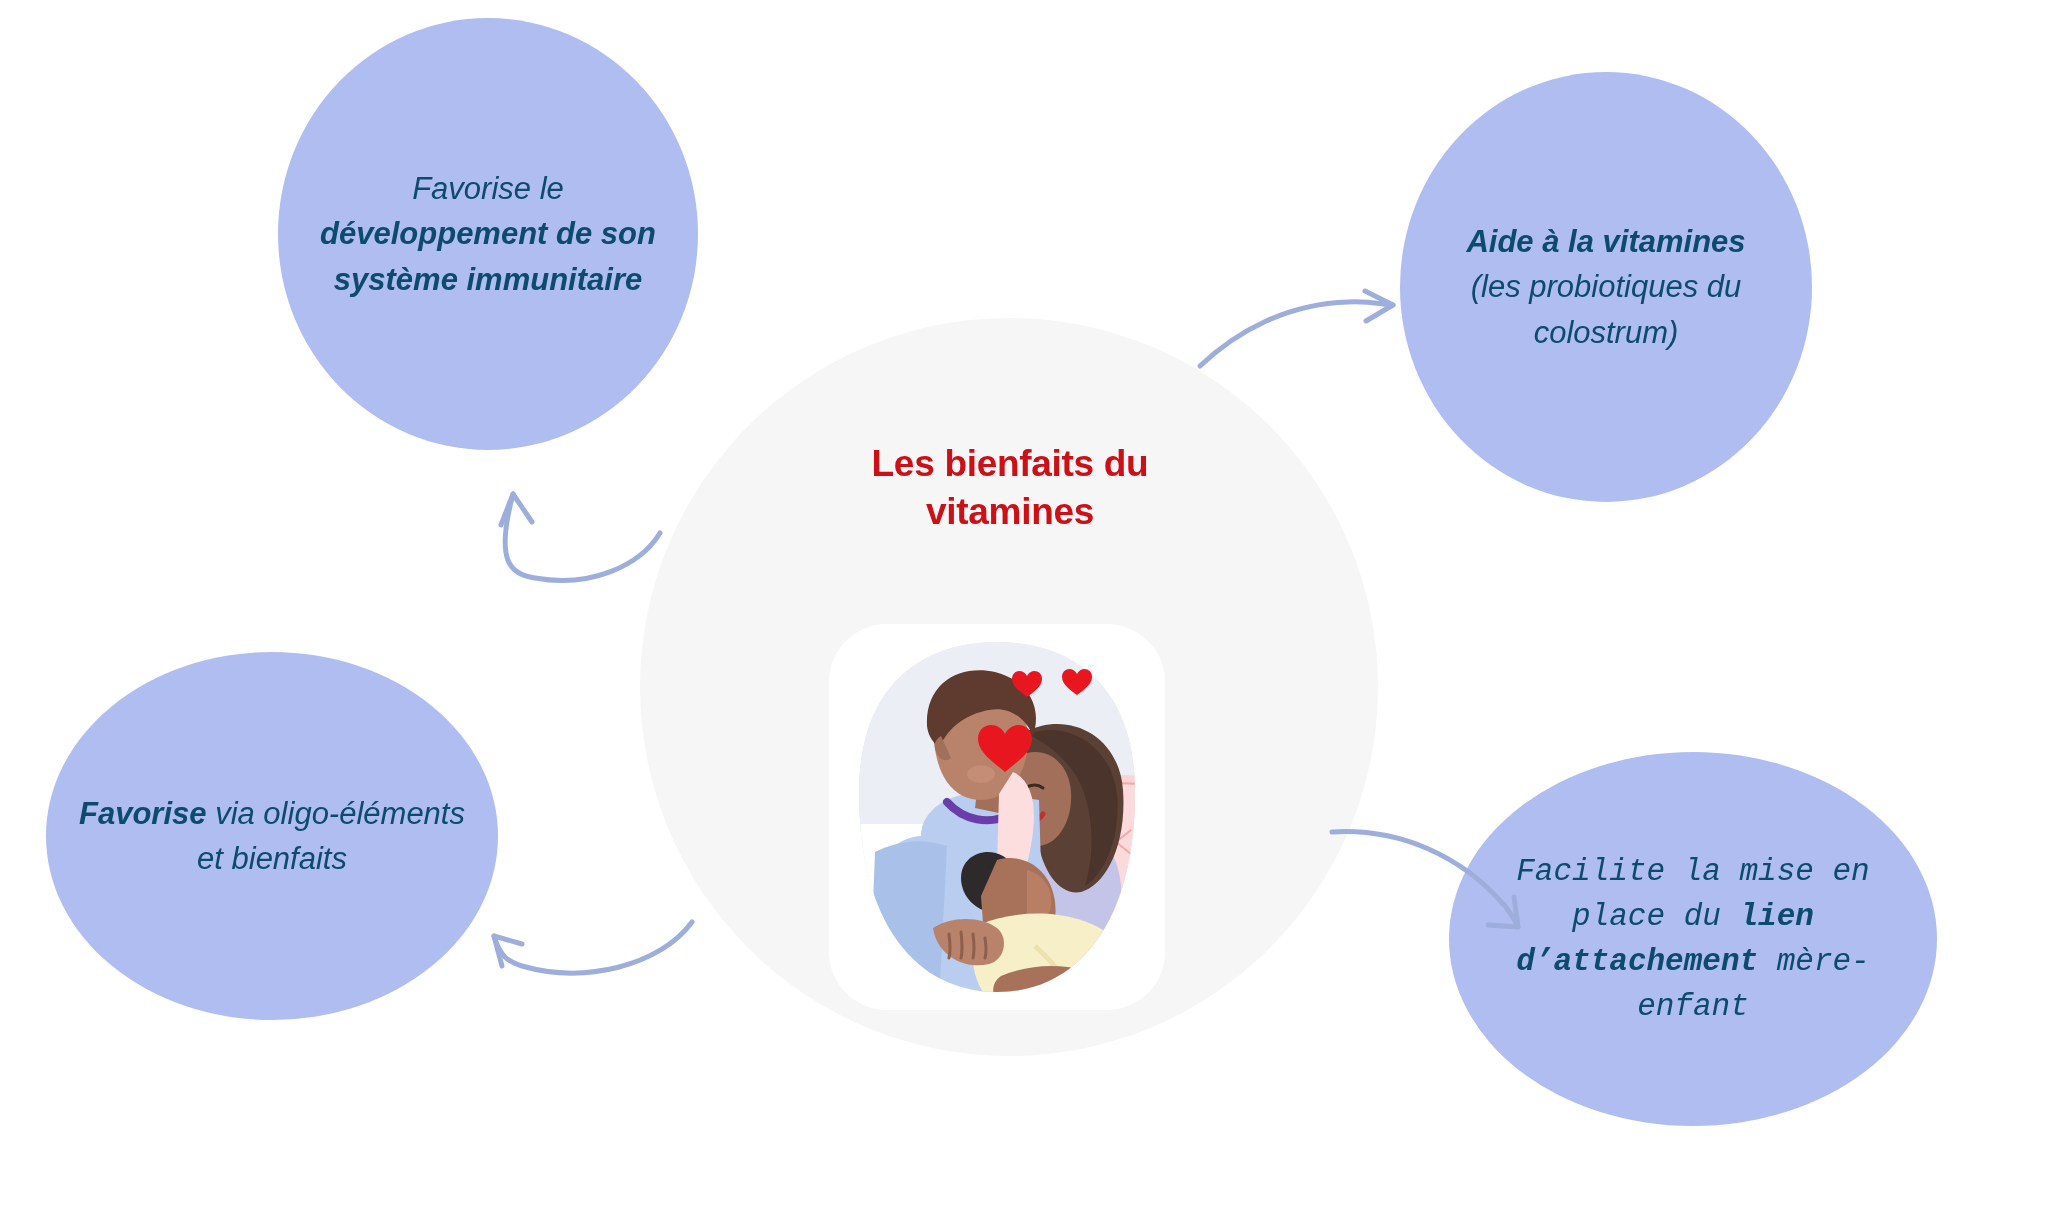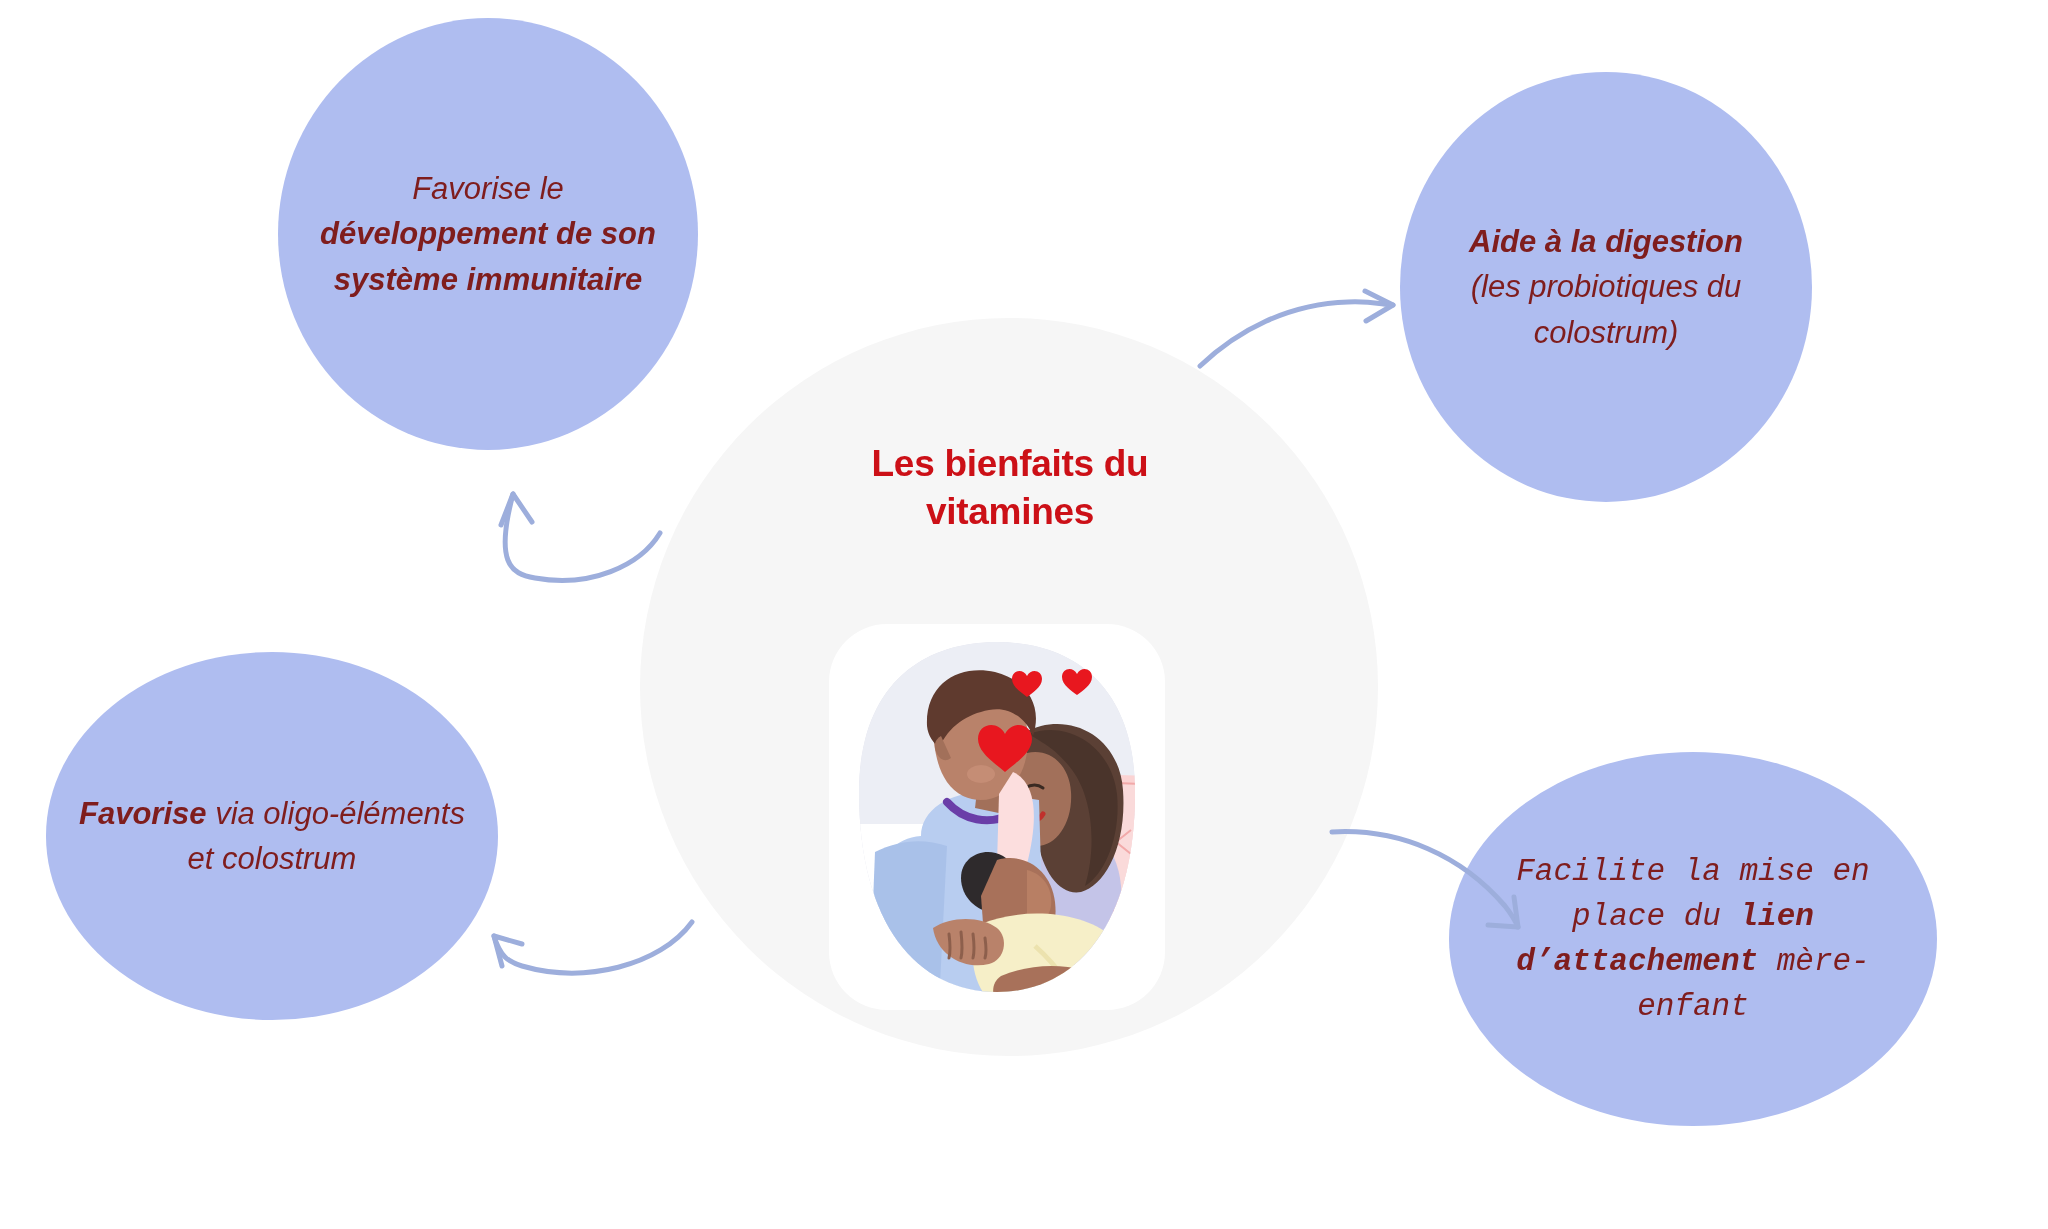--- a/index.html
+++ b/index.html
@@ -60,21 +60,21 @@
   .bubble {
     position: absolute;
     background: #afbdf0;
     border-radius: 50%;
     display: flex;
     align-items: center;
     justify-content: center;
     box-sizing: border-box;
   }
   .bubble-text {
-    color: #7f1d1d;
+    color: #0c4a6e;
     font-style: italic;
     text-align: center;
     font-size: 31px;
     line-height: 1.46;
     padding: 0 22px;
   }
   .bubble-text b { font-weight: bold; font-style: italic; }
 
   #bubble-immunity { left: 278px; top: 18px;   width: 420px; height: 432px; }
   #bubble-digestion{ left: 1400px; top: 72px;  width: 412px; height: 430px; }
@@ -191,27 +191,27 @@
   </div>
 
   <div class="bubble" id="bubble-immunity">
     <div class="bubble-text">
       <span>Favorise le </span><b>développement de son système immunitaire</b><span></span>
     </div>
   </div>
 
   <div class="bubble" id="bubble-digestion">
     <div class="bubble-text">
-      <span></span><b>Aide à la digestion</b><span> (les probiotiques du colostrum)</span>
+      <span></span><b>Aide à la vitamines</b><span> (les probiotiques du colostrum)</span>
     </div>
   </div>
 
   <div class="bubble" id="bubble-nutrients">
     <div class="bubble-text">
-      <span></span><b>Favorise</b><span> via oligo-éléments et colostrum</span>
+      <span></span><b>Favorise</b><span> via oligo-éléments et bienfaits</span>
     </div>
   </div>
 
   <div class="bubble" id="bubble-bonding">
     <div class="bubble-text">
       <span>Facilite la mise en place du </span><b>lien d’attachement</b><span> mère-enfant</span>
     </div>
   </div>
 
   <svg class="arrow-layer" viewBox="0 0 2048 1229">

